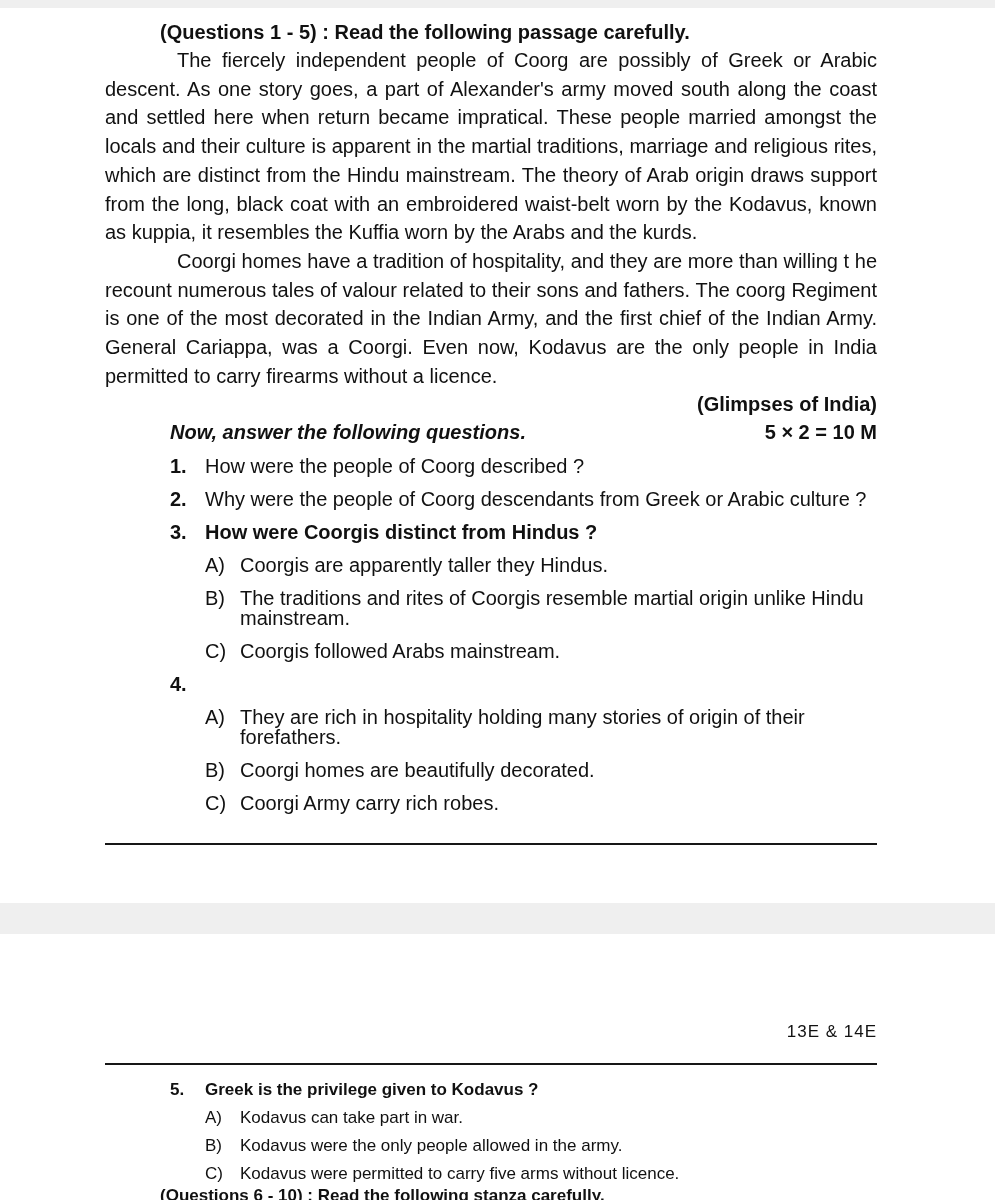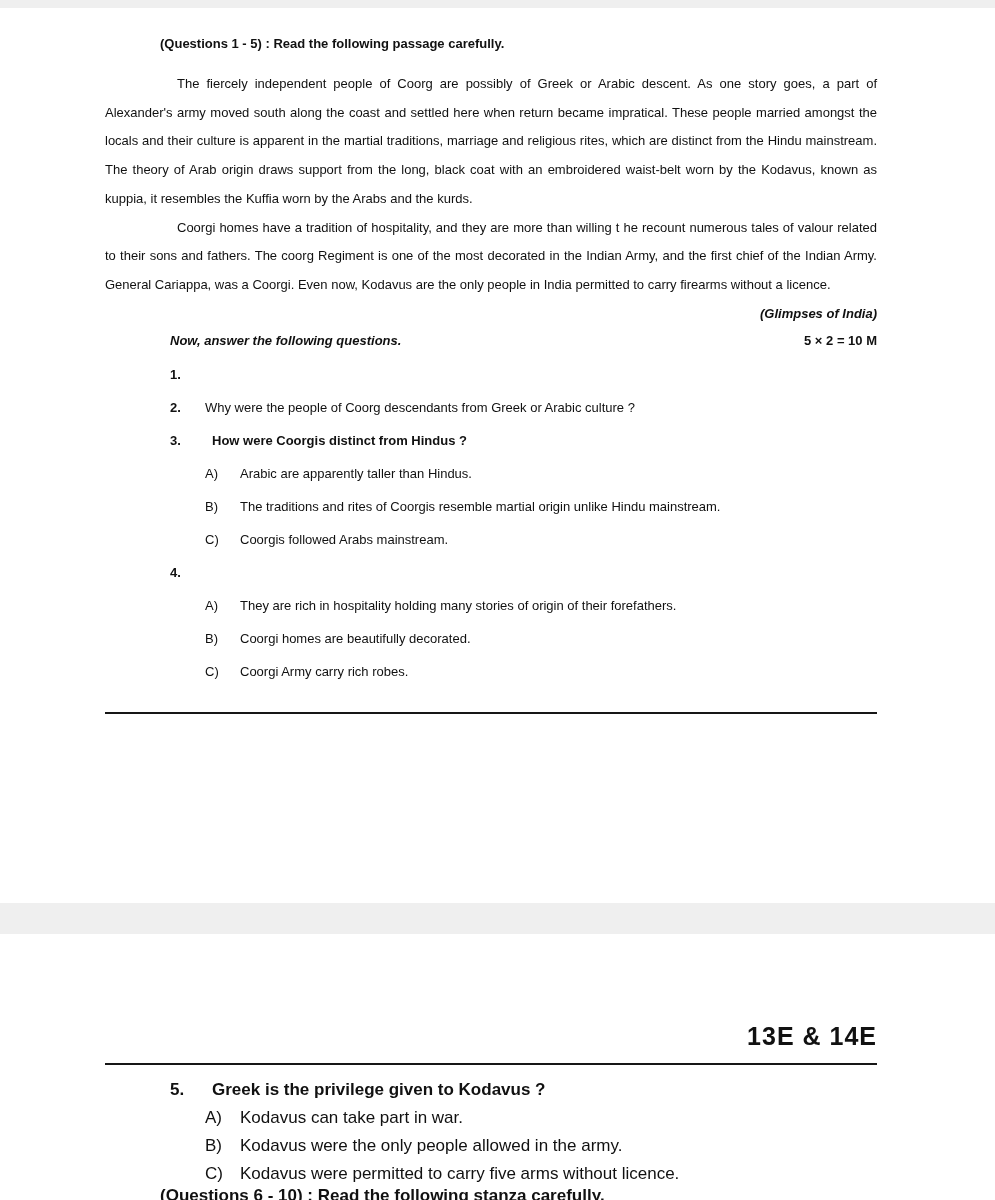--- a/index.html
+++ b/index.html
@@ -23,41 +23,40 @@
     background: #efefef;
   }
   .band.top { top: 0; height: 8px; }
   .band.mid { top: 903px; height: 31px; }
 
   .content {
     position: absolute;
     top: 8px;
     left: 105px;
     width: 772px;
-    padding-top: 26px;
-    font-size: 13px;
+    padding-top: 14px;
+    font-size: 20px;
   }
   .section-header {
     margin-left: 55px;
     font-weight: bold;
     line-height: 20px;
   }
   .passage {
-    margin-top: 16px;
+    margin-top: 4px;
     text-align: justify;
     line-height: 28.7px;
   }
   .passage p {
     margin: 0;
     text-indent: 72px;
   }
   .source-line {
     text-align: right;
     font-weight: bold;
-    font-style: italic;
     line-height: 28.7px;
   }
   .instruction-row {
     display: flex;
     justify-content: space-between;
     align-items: flex-start;
     margin-top: 2px;
     padding-left: 65px;
     font-weight: bold;
     line-height: 22px;
@@ -68,43 +67,43 @@
   .q-row {
     display: flex;
     margin: 13px 0 0 65px;
     line-height: 20px;
   }
   .q-row .q-num {
     width: 35px;
     flex-shrink: 0;
     font-weight: bold;
   }
-  .q-row.bold .q-text { font-weight: bold; margin-left: 7px; }
+  .q-row.bold .q-text { font-weight: bold; }
   .opt-row {
     display: flex;
     margin: 13px 0 0 100px;
     line-height: 20px;
   }
   .opt-row .opt-label {
     width: 35px;
     flex-shrink: 0;
   }
   .divider {
     border: none;
     height: 0;
     border-top: 2px solid #161616;
     margin: 30px 0 0 0;
     width: 772px;
   }
   .page-label {
     position: absolute;
     top: 1022px;
     right: 118px;
-    font-size: 25px;
-    font-weight: bold;
+    font-size: 17px;
+    font-weight: normal;
     letter-spacing: 1px;
   }
   .divider2 {
     position: absolute;
     top: 1063px;
     left: 105px;
     width: 772px;
     height: 2px;
     background: #161616;
   }
@@ -144,34 +143,35 @@
     <div class="source-line">(Glimpses of India)</div>
 
     <div class="instruction-row">
       <span class="instruction">Now, answer the following questions.</span>
       <span class="marks">5 × 2 = 10 M</span>
     </div>
 
     <div class="questions">
       <div class="q-row">
         <span class="q-num">1.</span>
+        <span class="q-text">How were the people of Coorg described ?</span>
       </div>
 
       <div class="q-row">
         <span class="q-num">2.</span>
         <span class="q-text">Why were the people of Coorg descendants from Greek or Arabic culture ?</span>
       </div>
 
       <div class="q-row bold">
         <span class="q-num">3.</span>
         <span class="q-text">How were Coorgis distinct from Hindus ?</span>
       </div>
       <div class="opt-row">
         <span class="opt-label">A)</span>
-        <span class="opt-text">Arabic are apparently taller than Hindus.</span>
+        <span class="opt-text">Coorgis are apparently taller they Hindus.</span>
       </div>
       <div class="opt-row">
         <span class="opt-label">B)</span>
         <span class="opt-text">The traditions and rites of Coorgis resemble martial origin unlike Hindu mainstream.</span>
       </div>
       <div class="opt-row">
         <span class="opt-label">C)</span>
         <span class="opt-text">Coorgis followed Arabs mainstream.</span>
       </div>
 

